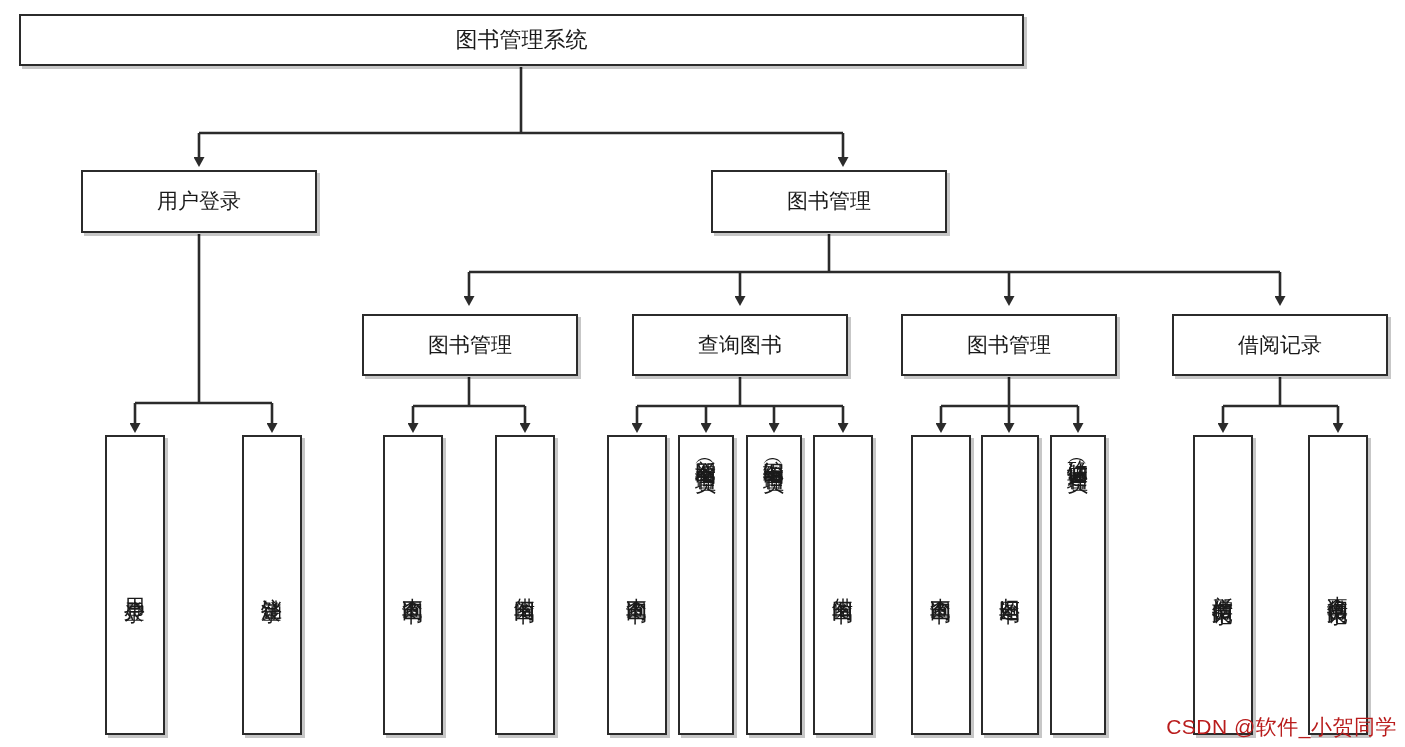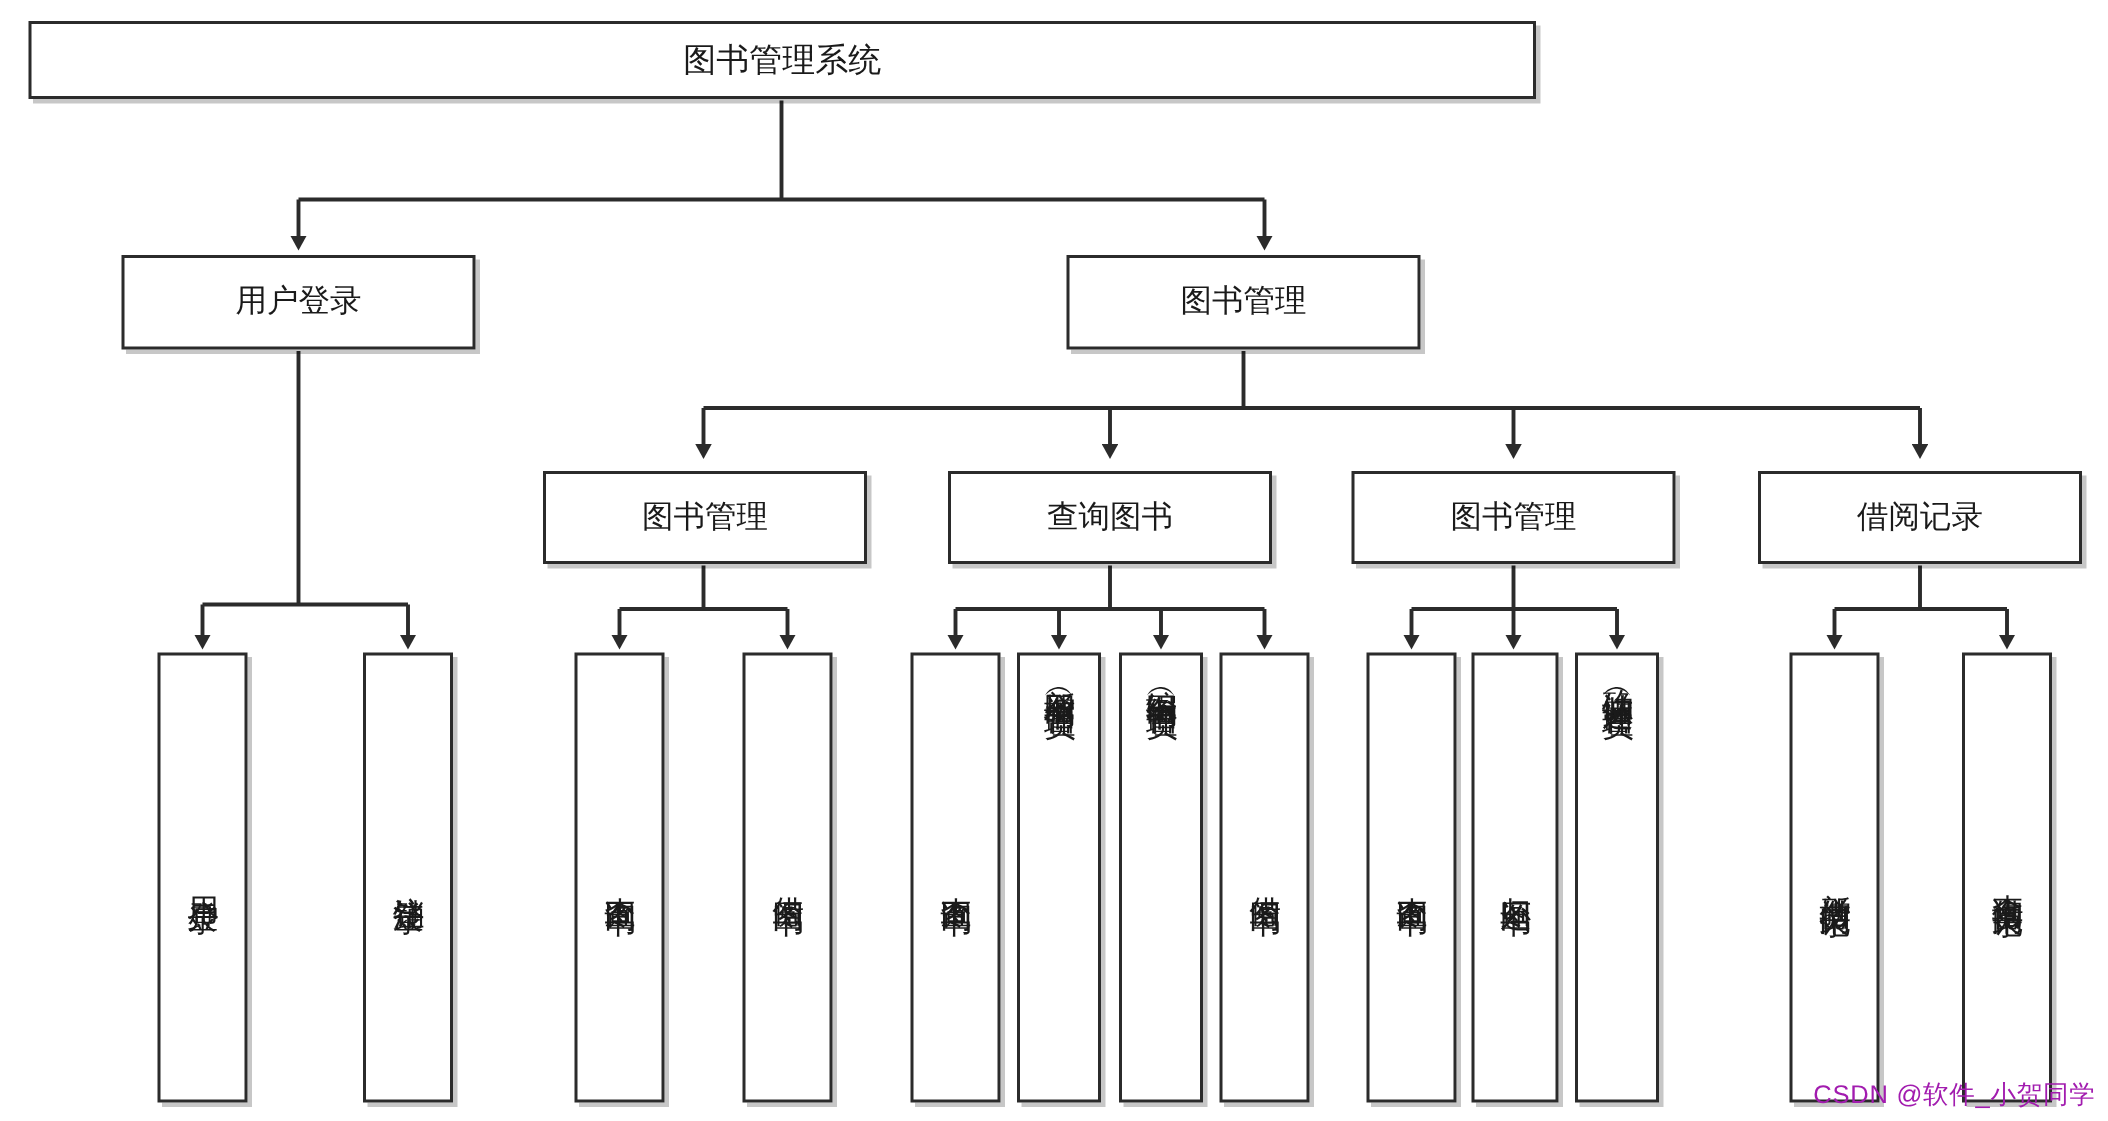--- a/index.html
+++ b/index.html
@@ -43,22 +43,22 @@
     font-size:21px;
     letter-spacing:2px;
     line-height:1;
     white-space:nowrap;
   }
   .v-node.top-align{align-items:flex-start;padding-top:6px;}
 
   #watermark{
     position:absolute;
     right:8px;bottom:6px;
-    font-size:17px;
-    color:#a21caf;
+    font-size:21px;
+    color:#b91c1c;
     letter-spacing:0.5px;
     z-index:3;
     white-space:nowrap;
   }
 </style>
 </head>
 <body>
 
 <div id="canvas">
 

